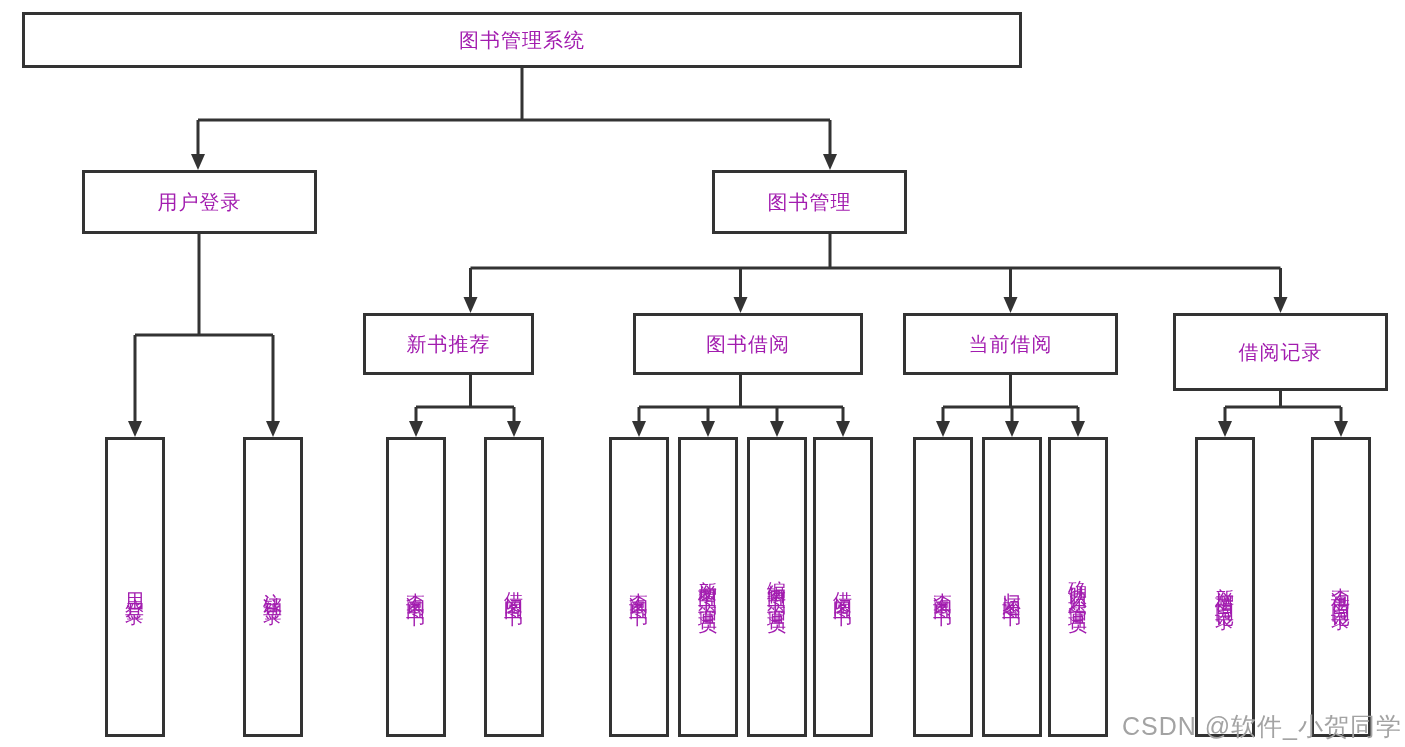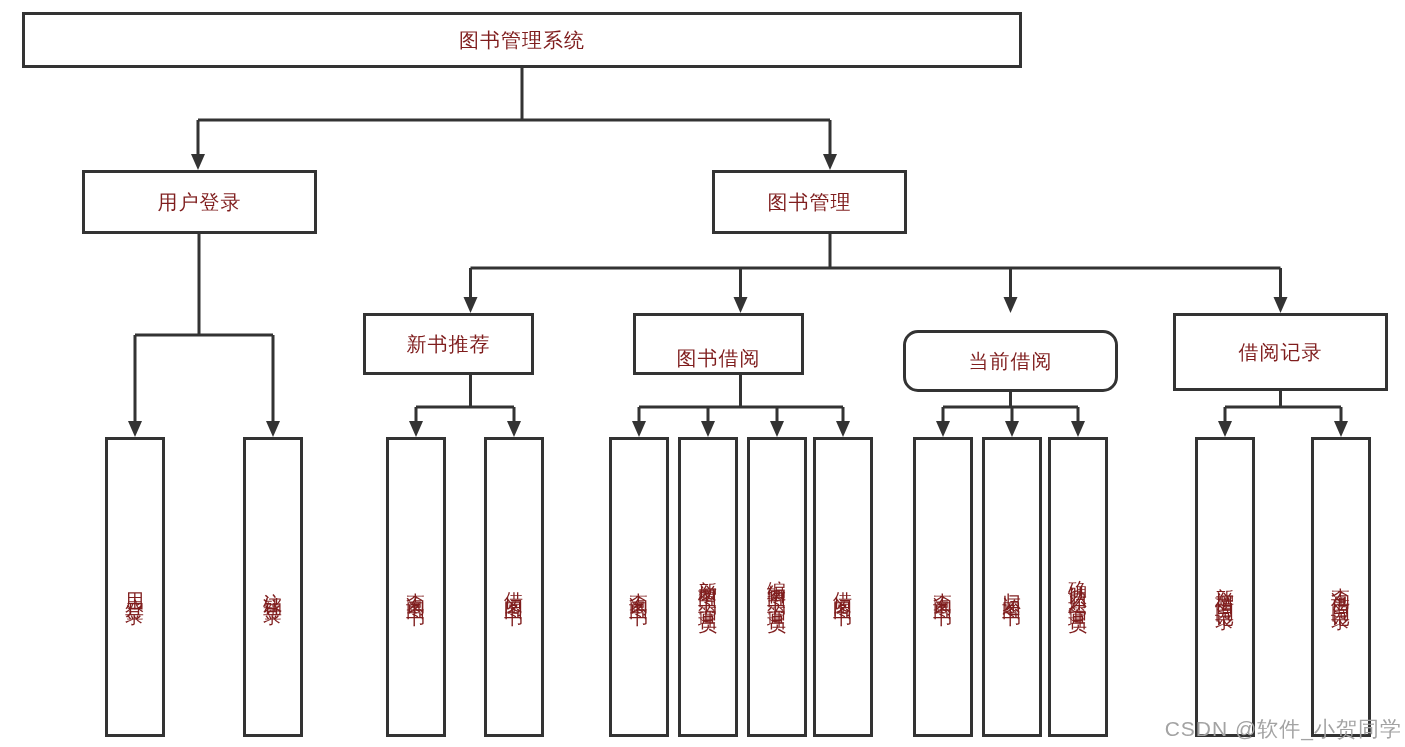--- a/index.html
+++ b/index.html
@@ -3,43 +3,43 @@
 <meta charset="utf-8">
 <style>
   html,body{margin:0;padding:0;background:#ffffff;}
   #stage{
     position:relative;width:1405px;height:747px;background:#ffffff;
     font-family:"Liberation Sans","DejaVu Sans",sans-serif;overflow:hidden;
   }
   #connectors{position:absolute;left:0;top:0;width:1405px;height:747px;pointer-events:none;}
   .box{
     position:absolute;box-sizing:border-box;border:3px solid #333333;background:#ffffff;
-    display:flex;align-items:center;justify-content:center;color:#7f1d1d;
+    display:flex;align-items:center;justify-content:center;color:#a21caf;
   }
   .box.h span{font-size:20px;letter-spacing:1px;white-space:nowrap;}
   .box.v span{
     writing-mode:vertical-rl;text-orientation:mixed;
     font-size:19px;letter-spacing:5px;line-height:1;white-space:nowrap;
   }
   .root{left:22px;top:12px;width:1000px;height:56px;}
   .b0{left:82px;top:170px;width:235px;height:64px;}
   .b1{left:712px;top:170px;width:195px;height:64px;}
   .g0{left:363px;top:313px;width:171px;height:62px;}
-  .g1{left:633px;top:313px;width:171px;height:62px;align-items:flex-end;}
-  .g2{left:903px;top:330px;width:215px;height:62px;border-radius:15px;}
+  .g1{left:633px;top:313px;width:230px;height:62px;}
+  .g2{left:903px;top:313px;width:215px;height:62px;}
   .g3{left:1173px;top:313px;width:215px;height:78px;}
   .leaf{top:437px;width:60px;height:300px;}
   .l00{left:105px;}  .l01{left:243px;}
   .l10{left:386px;}  .l11{left:484px;}
   .l20{left:609px;}  .l21{left:678px;}  .l22{left:747px;}  .l23{left:813px;}
   .l30{left:913px;}  .l31{left:982px;}  .l32{left:1048px;}
   .l40{left:1195px;} .l41{left:1311px;}
   #watermark{
     position:absolute;right:3px;bottom:4px;z-index:10;
-    font-size:21px;color:#a3a3a3;letter-spacing:1px;white-space:nowrap;
+    font-size:25px;color:#a3a3a3;letter-spacing:1px;white-space:nowrap;
   }
 </style>
 </head>
 <body>
 
 <div id="stage">
 
   <svg id="connectors" viewBox="0 0 1405 747" xmlns="http://www.w3.org/2000/svg">
     <g stroke="#333333" stroke-width="3" fill="none">
       <path d="M522 68 V120 M198 120 H830 M198 120 V160 M830 120 V160"></path>

